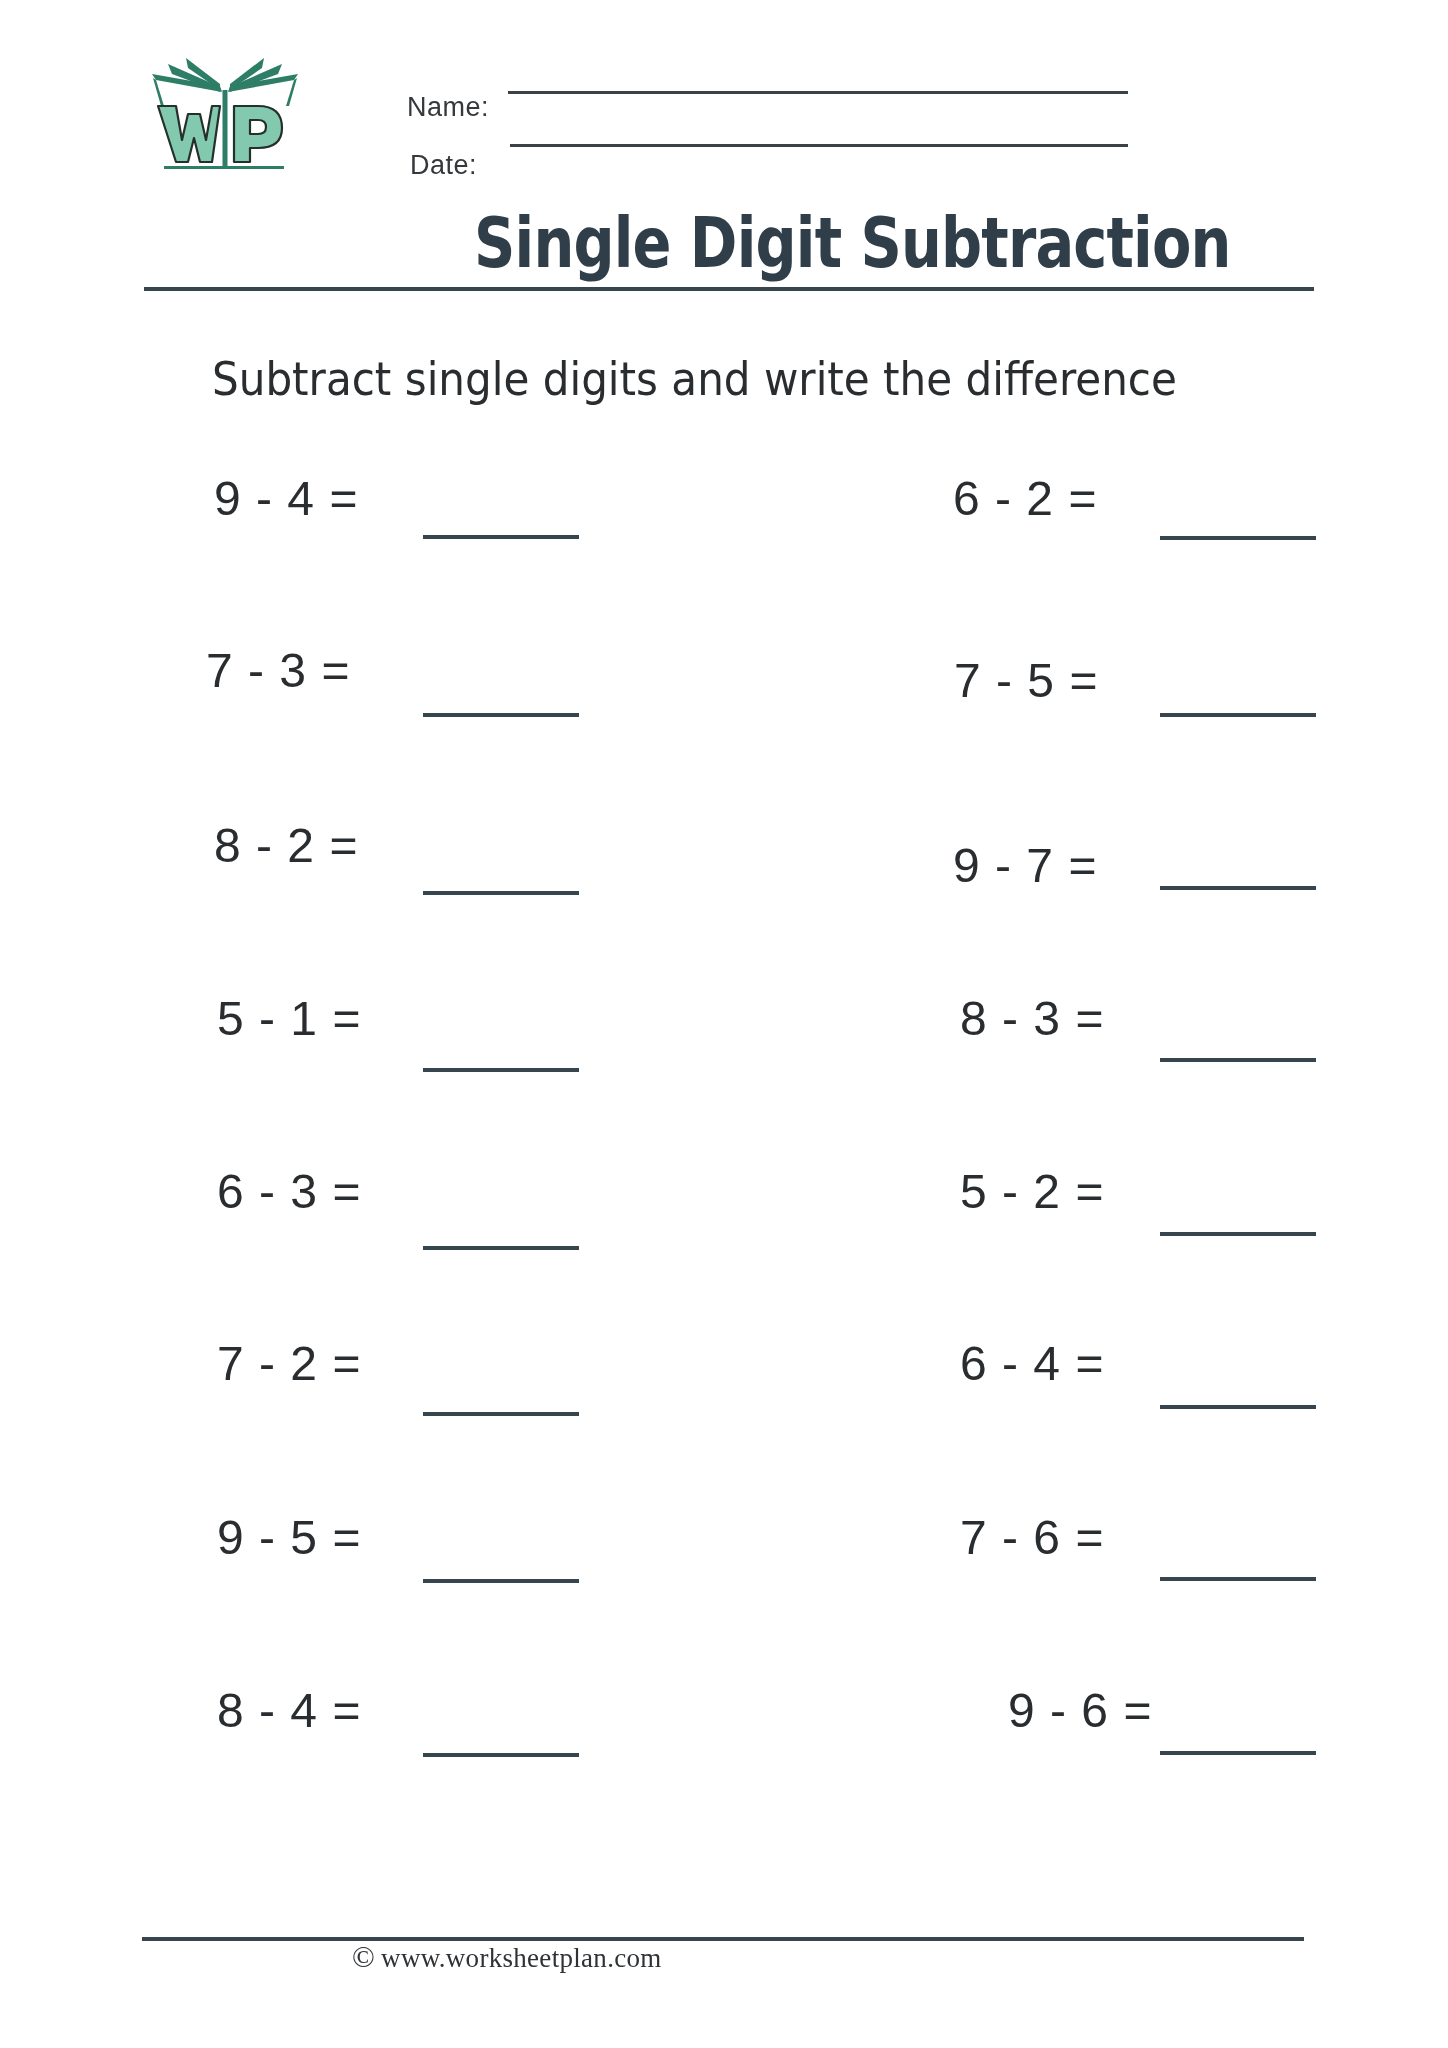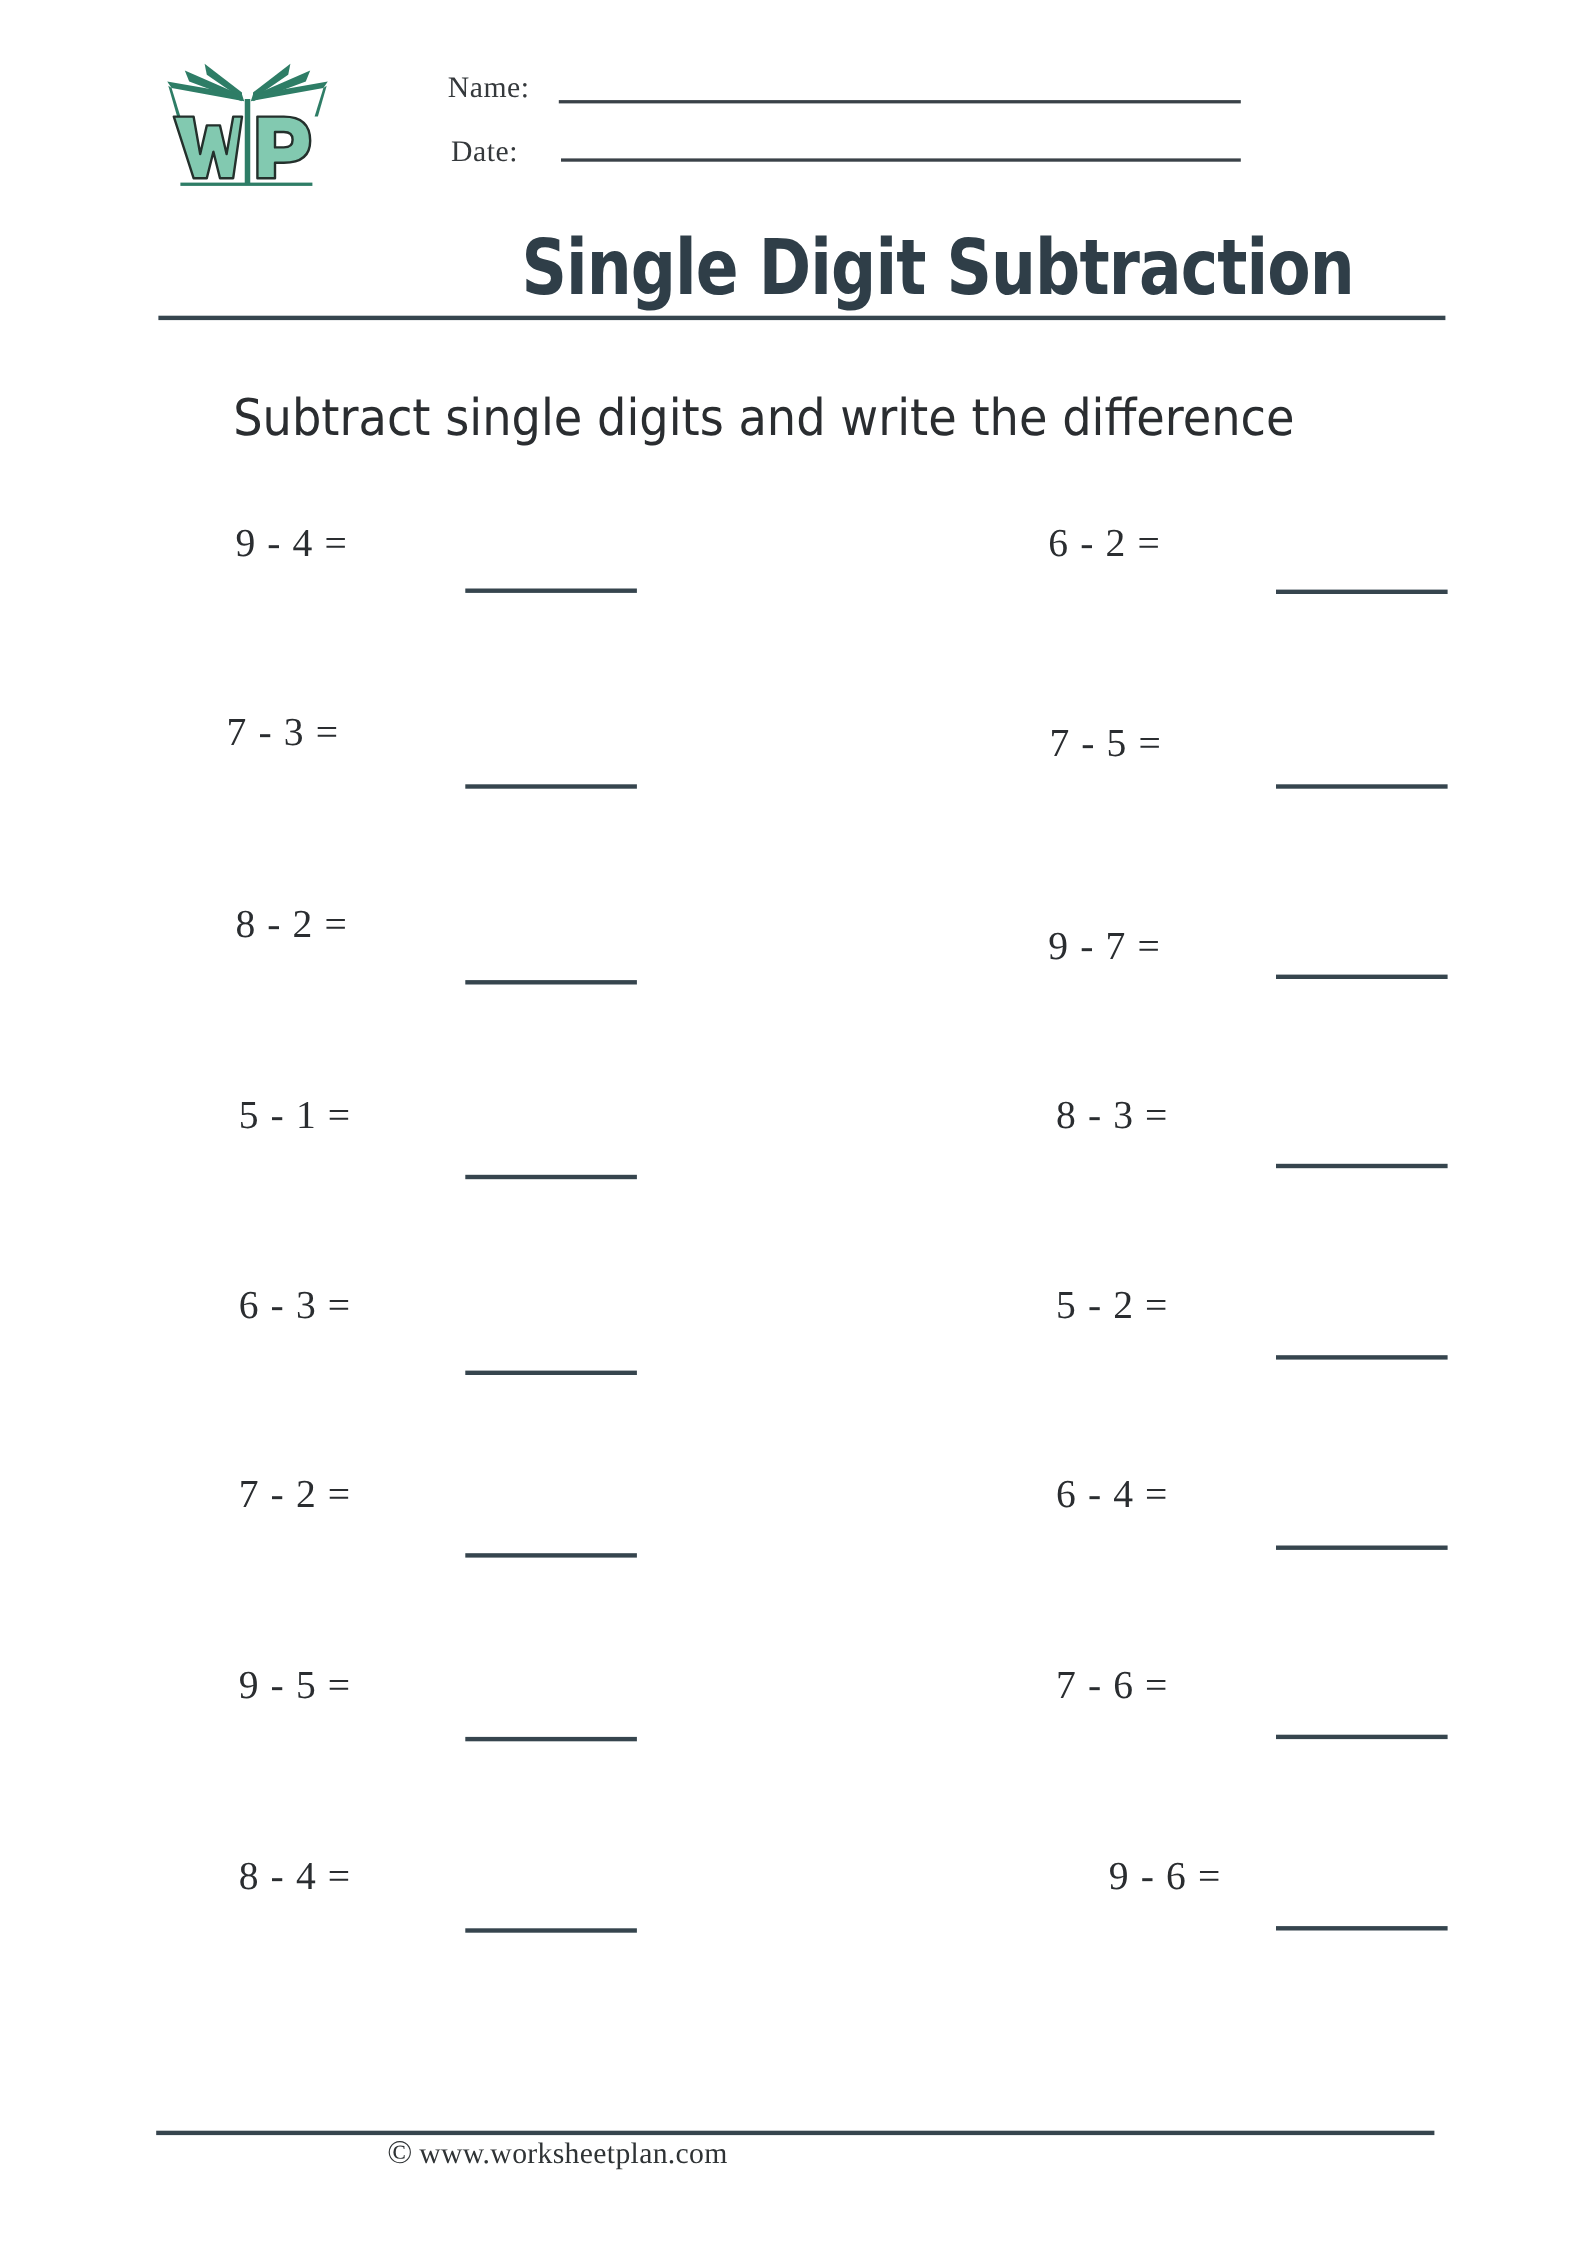--- a/index.html
+++ b/index.html
@@ -20,25 +20,26 @@
     
     .logo {
       left: 150px;
       top: 56px;
       width: 150px;
       height: 118px;
     }
 
     
     .field-label {
-      font-family: Liberation Serif, serif;
+      font-family: Liberation Sans, sans-serif;
       font-size: 27px;
       color: #35393c;
       letter-spacing: 0.5px;
       line-height: 1;
+      margin-top: 28px;
     }
     .field-line {
       height: 3px;
       background: #3a4248;
     }
 
     
     .title-wrap {
       left: 144px;
       width: 1170px;
@@ -73,22 +74,22 @@
       font-size: 46px;
       color: #2a2d30;
       line-height: 1;
       white-space: nowrap;
       transform: scaleX(0.915);
       transform-origin: left center;
     }
 
     
     .problem {
-      font-family: Liberation Serif, serif;
-      font-size: 36px;
+      font-family: Liberation Sans, sans-serif;
+      font-size: 48px;
       color: #2a2d30;
       line-height: 1;
       white-space: nowrap;
       word-spacing: 2px;
     }
     .answer-line {
       width: 156px;
       height: 4px;
       background: #36454e;
     }

